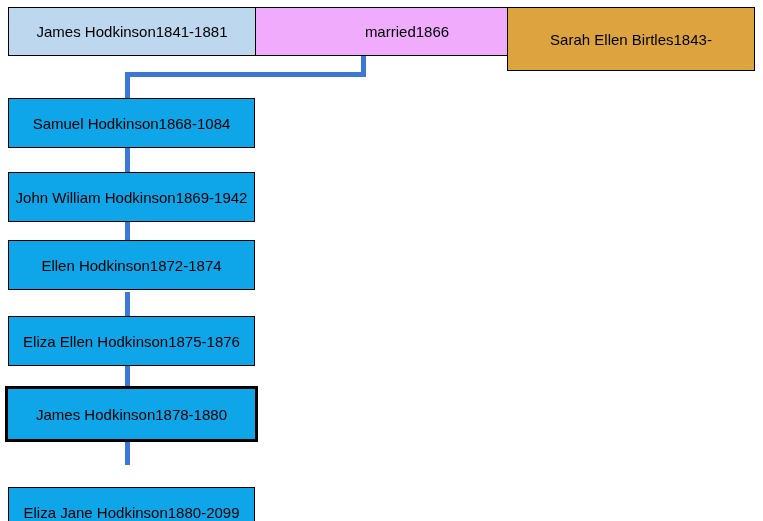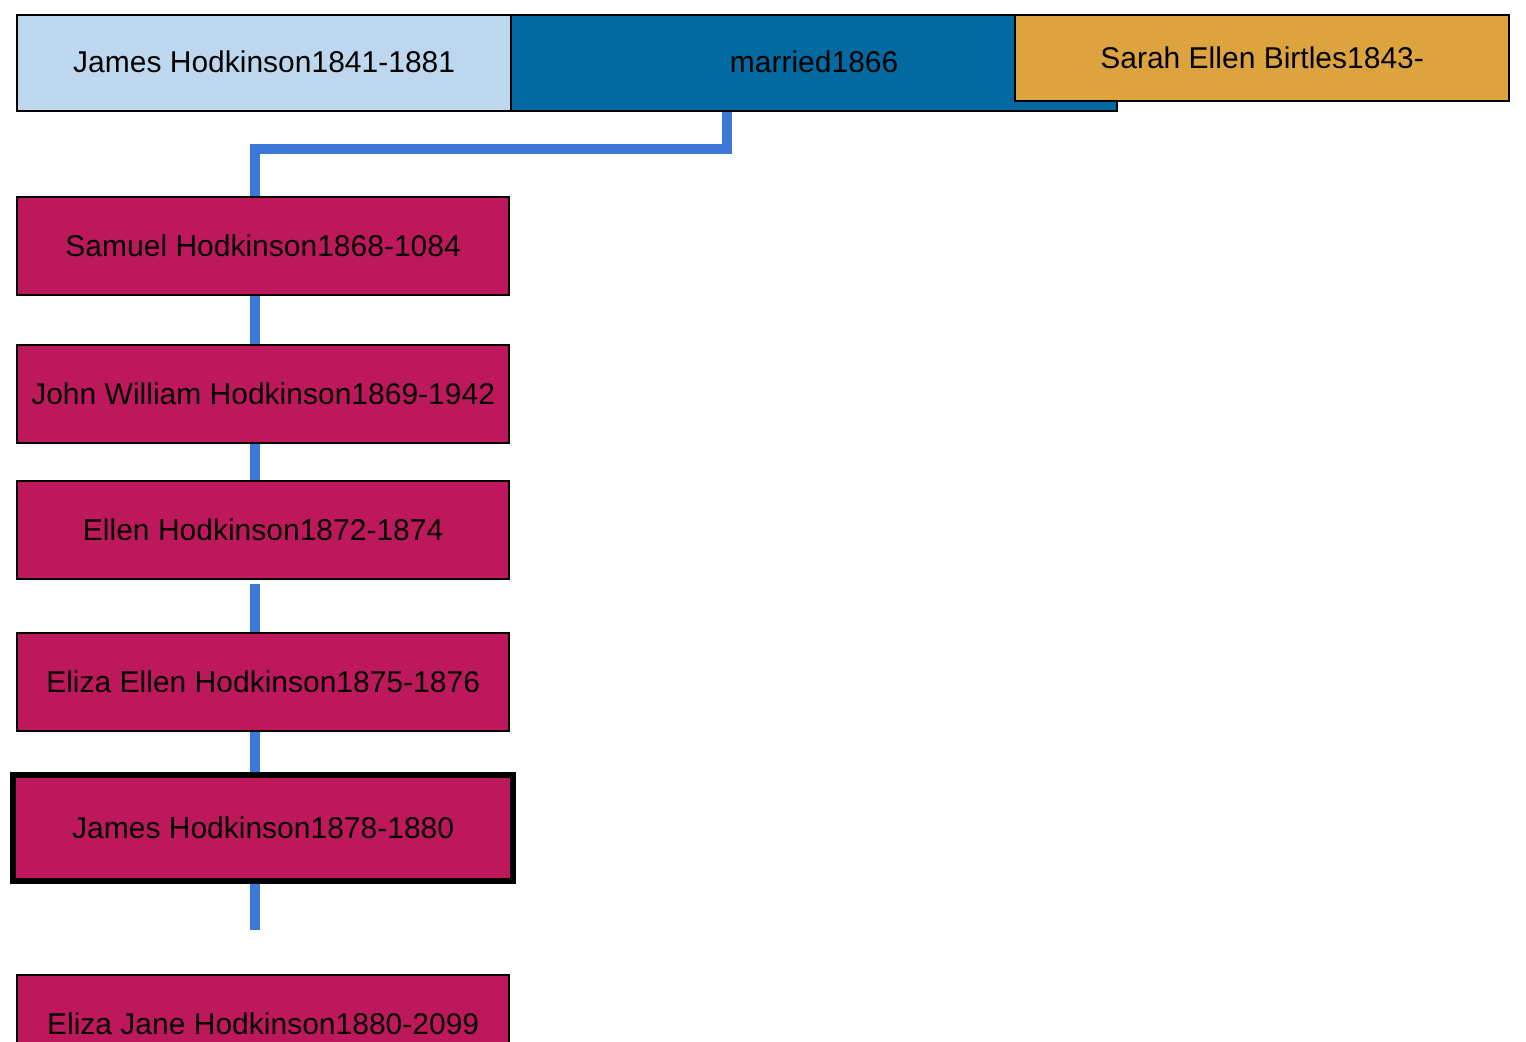--- a/index.html
+++ b/index.html
@@ -21,25 +21,25 @@
     align-items: center;
     justify-content: center;
     text-align: center;
     font-size: 15px;
     line-height: 21px;
   }
   .box span { display: block; white-space: nowrap; }
 
   
   .father   { left: 8px;   top: 7px; width: 248px; height: 49px; background: #BDD7EE; }
-  .marriage { left: 255px; top: 7px; width: 304px; height: 49px; background: #0369a1; }
-  .mother   { left: 507px; top: 7px; width: 248px; height: 44px; background: #DCA33F; }
+  .marriage { left: 255px; top: 7px; width: 304px; height: 49px; background: #f0abfc; }
+  .mother   { left: 507px; top: 7px; width: 248px; height: 64px; background: #DCA33F; }
 
   
-  .child { left: 8px; width: 247px; height: 50px; background: #be185d; }
+  .child { left: 8px; width: 247px; height: 50px; background: #0ea5e9; }
   .c0 { top: 98px; }
   .c1 { top: 172px; }
   .c2 { top: 240px; text-align: right; }
   .c3 { top: 316px; }
   .c4 { left: 5px; top: 386px; width: 253px; height: 56px; border: 3px solid #000000; }
   .c5 { top: 465px; margin-top: 22px; }
 
   
   .conn { position: absolute; background: #3B78D8; }
   .conn-stub  { left: 361px; top: 56px;  width: 5px;   height: 21px; }

